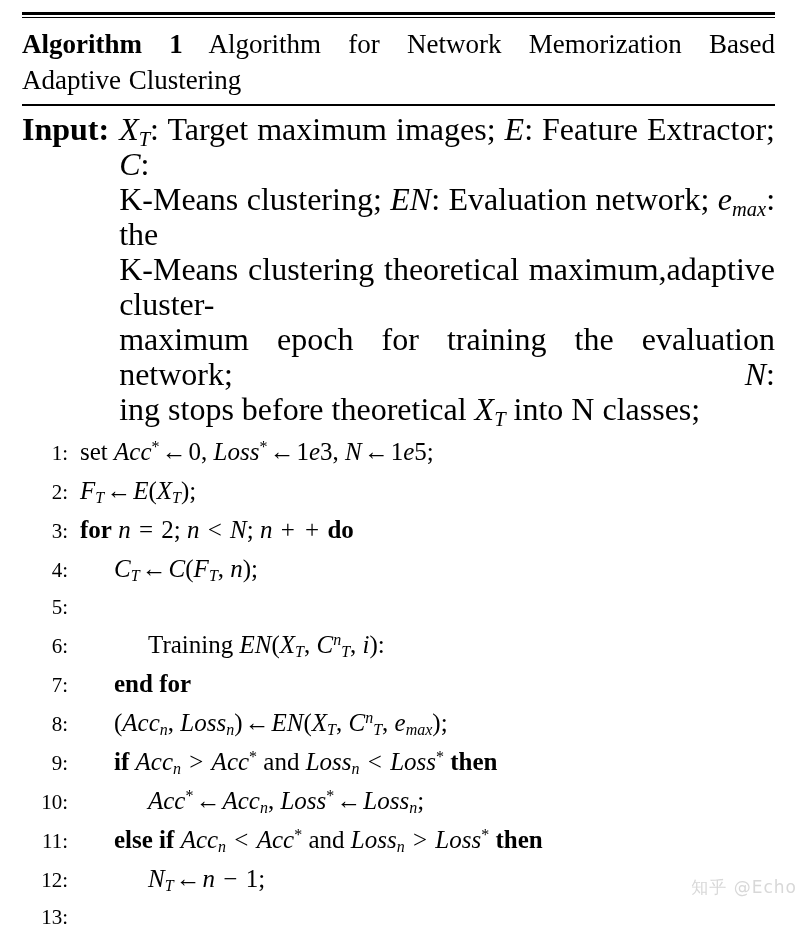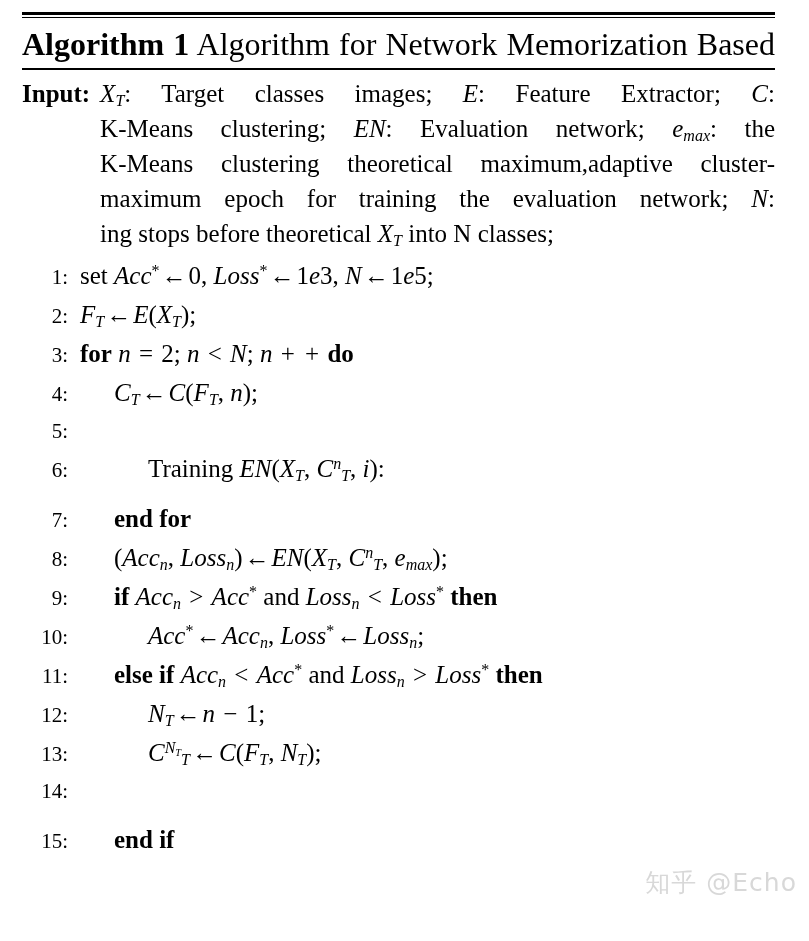--- a/index.html
+++ b/index.html
@@ -31,21 +31,21 @@
     margin: 0;
   }
   .rule-mid {
     border-top: 2px solid #000;
     height: 0;
     margin: 0;
   }
 
   
   .alg-title {
-    font-size: 32px;
+    font-size: 27px;
     line-height: 36px;
     padding: 8px 0 6px 0;
     text-align: justify;
     text-align-last: left;
     word-spacing: 1px;
   }
   .alg-title .kw {
     font-weight: bold;
   }
   .title-line1 {
@@ -58,21 +58,21 @@
   }
 
   
   .io-section {
     padding-top: 6px;
     padding-bottom: 4px;
   }
   .io-row {
     display: flex;
     align-items: flex-start;
-    font-size: 25px;
+    font-size: 32px;
     line-height: 35px;
   }
   .io-label {
     font-weight: bold;
     white-space: nowrap;
     flex: 0 0 auto;
     padding-right: 10px;
   }
   .io-body {
     flex: 1 1 auto;
@@ -111,60 +111,61 @@
   .ind1 { padding-left: 0px; }
   .ind2 { padding-left: 34px; }
   .ind3 { padding-left: 68px; }
 
   
   .mi {  
     font-family: "Liberation Serif", "DejaVu Serif", serif;
     font-style: italic;
   }
   .mup { font-style: normal; text-align: right; }
-  .bkw { font-weight: bold; font-style: normal; margin-top: 11px; }
+  .bkw { font-weight: bold; font-style: normal; }
   sub, sup {
     font-size: 0.64em;
     line-height: 0;
   }
   sub { vertical-align: -0.28em; }
   sup { vertical-align: 0.52em; }
   .op { font-style: normal; padding: 0 2px; }
 
   
   #watermark {
     position: absolute;
     right: 12px;
     bottom: 42px;
-    font-size: 25px;
+    font-size: 17px;
     color: #d8d8d8;
     font-family: "DejaVu Sans", sans-serif;
     letter-spacing: 1px;
     user-select: none;
   }
 </style>
 </head>
 <body>
 
 <div id="algorithm-block">
 
   <div class="rule-top"></div>
 
   <div class="alg-title">
     <span class="title-line1"><span class="kw">Algorithm 1</span> <span>Algorithm for Network Memorization Based</span></span>
+    <span class="title-line2">Adaptive Clustering</span>
   </div>
 
   <div class="rule-mid"></div>
 
   <div class="io-section">
 
     <div class="io-row">
       <div class="io-label">Input:</div>
       <div class="io-body">
-        <span class="jl"><span class="mi">X</span><sub class="mi">T</sub><span>: Target classes images; </span><span class="mi">E</span><span>: Feature Extractor; </span><span class="mi">C</span><span>:</span></span>
+        <span class="jl"><span class="mi">X</span><sub class="mi">T</sub><span>: Target maximum images; </span><span class="mi">E</span><span>: Feature Extractor; </span><span class="mi">C</span><span>:</span></span>
         <span class="jl"><span>K-Means clustering; </span><span class="mi">EN</span><span>: Evaluation network; </span><span class="mi">e</span><sub class="mi">max</sub><span>: the</span></span>
         <span class="jl">K-Means clustering theoretical maximum,adaptive cluster-</span>
         <span class="jl"><span>maximum epoch for training the evaluation network; </span><span class="mi">N</span><span>:</span></span>
         <span class="ll"><span>ing stops before theoretical </span><span class="mi">X</span><sub class="mi">T</sub><span> into N classes;</span></span>
       </div>
     </div>
 
 
   </div>
 
@@ -224,21 +225,20 @@
       <span class="step-body ind2"><span class="bkw">else if</span> <span class="mi">Acc</span><sub class="mi">n</sub> <span class="op">&lt;</span> <span class="mi">Acc</span><sup>*</sup> <span class="mup">and</span> <span class="mi">Loss</span><sub class="mi">n</sub> <span class="op">&gt;</span> <span class="mi">Loss</span><sup>*</sup> <span class="bkw">then</span></span>
     </div>
 
     <div class="step">
       <span class="step-num">12:</span>
       <span class="step-body ind3"><span class="mi">N</span><sub class="mi">T</sub><span class="op">←</span><span class="mi">n</span> <span class="op">−</span> <span class="mup">1;</span></span>
     </div>
 
     <div class="step">
       <span class="step-num">13:</span>
-      <span class="step-body ind3"><span class="mi">C</span><sup class="mi">N<sub>T</sub></sup><sub class="mi">T</sub><span class="op">←</span><span class="mi">C</span><span class="mup">(</span><span class="mi">F</span><sub class="mi">T</sub><span class="mup">,&nbsp;</span><span class="mi">N</span><sub class="mi">T</sub><span class="mup">);</span></span>
     </div>
 
     <div class="step">
       <span class="step-num">14:</span>
     </div>
 
     <div class="step">
       <span class="step-num">15:</span>
       <span class="step-body ind2 bkw">end if</span>
     </div>

